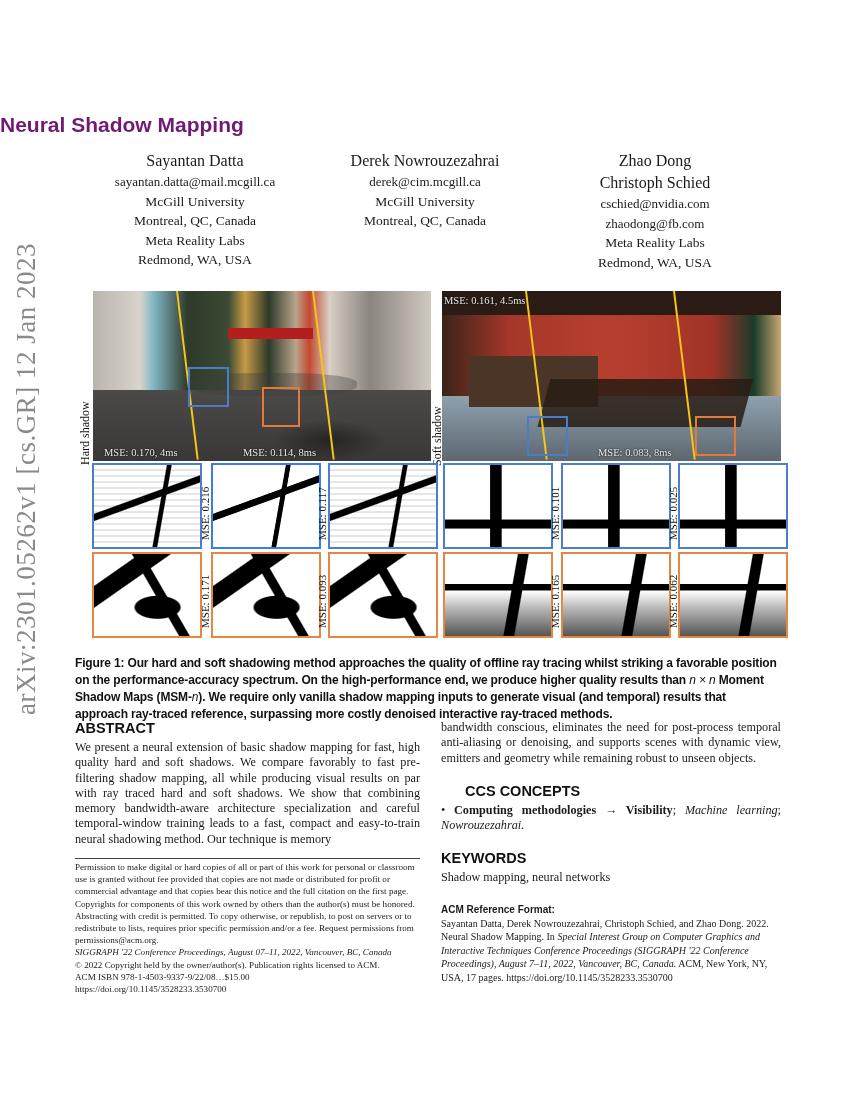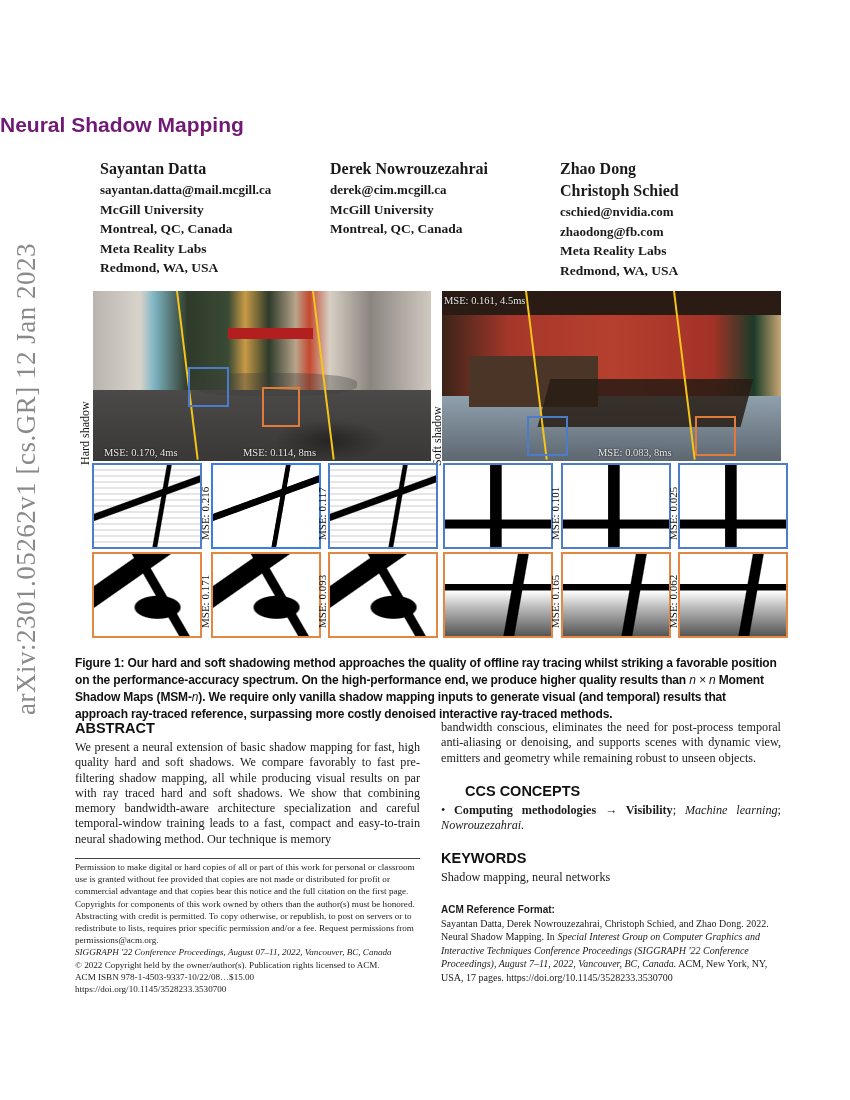--- a/index.html
+++ b/index.html
@@ -11,21 +11,21 @@
     writing-mode: vertical-rl; transform: rotate(180deg);
     font-family: "Liberation Serif", serif; font-size: 27px; color: #8a8a8a;
     text-align: center; letter-spacing: 0.5px; line-height: 40px; white-space: nowrap;
   }
 
   .title {
     position: absolute; top: 113px; left: 0; width: 850px; text-align: left;
     font-family: "Liberation Sans", "DejaVu Sans", sans-serif; font-weight: bold; font-size: 21px; color: #701a75;
   }
 
-  .author-col { position: absolute; top: 158px; text-align: left; font-size: 13.5px; line-height: 19.5px; font-weight: bold; }
+  .author-col { position: absolute; top: 150px; text-align: center; font-size: 13.5px; line-height: 19.5px; }
   .author-col .name { font-size: 16px; line-height: 22px; }
   .author-col .email { font-size: 13px; }
   .a1 { left: 100px; width: 190px; }
   .a2 { left: 330px; width: 190px; }
   .a3 { left: 560px; width: 190px; }
 
   
   .fig-label { position: absolute; top: 276px; font-size: 12px; color: #111; margin-top: 30px; }
   .scene {
     position: absolute; top: 291px; height: 170px; overflow: hidden;
@@ -186,21 +186,21 @@
 <div class="col-left">
   <h2 class="section-head">ABSTRACT</h2>
   <p class="body-text">We present a neural extension of basic shadow mapping for fast, high quality hard and soft shadows. We compare favorably to fast pre-filtering shadow mapping, all while producing visual results on par with ray traced hard and soft shadows. We show that combining memory bandwidth-aware architecture specialization and careful temporal-window training leads to a fast, compact and easy-to-train neural shadowing method. Our technique is memory</p>
 </div>
 
 <div class="perm-rule"></div>
 <div class="perm">
   <div>Permission to make digital or hard copies of all or part of this work for personal or classroom use is granted without fee provided that copies are not made or distributed for profit or commercial advantage and that copies bear this notice and the full citation on the first page. Copyrights for components of this work owned by others than the author(s) must be honored. Abstracting with credit is permitted. To copy otherwise, or republish, to post on servers or to redistribute to lists, requires prior specific permission and/or a fee. Request permissions from permissions@acm.org.</div>
   <div class="it">SIGGRAPH '22 Conference Proceedings, August 07–11, 2022, Vancouver, BC, Canada</div>
   <div>© 2022 Copyright held by the owner/author(s). Publication rights licensed to ACM.</div>
-  <div>ACM ISBN 978-1-4503-9337-10/22/08…$15.00</div>
+  <div>ACM ISBN 978-1-4503-9337-9/22/08…$15.00</div>
   <div>https://doi.org/10.1145/3528233.3530700</div>
 </div>
 
 <div class="col-right">
   <p class="body-text">bandwidth conscious, eliminates the need for post-process temporal anti-aliasing or denoising, and supports scenes with dynamic view, emitters and geometry while remaining robust to unseen objects.</p>
 
   <h2 class="section-head" style="margin-top:17px;margin-left:24px;">CCS CONCEPTS</h2>
   <p class="body-text"><span>• </span><b>Computing methodologies → Visibility</b><span>; </span><i>Machine learning</i><span>; </span><i>Nowrouzezahrai.</i></p>
 
   <h2 class="section-head" style="margin-top:17px;">KEYWORDS</h2>

